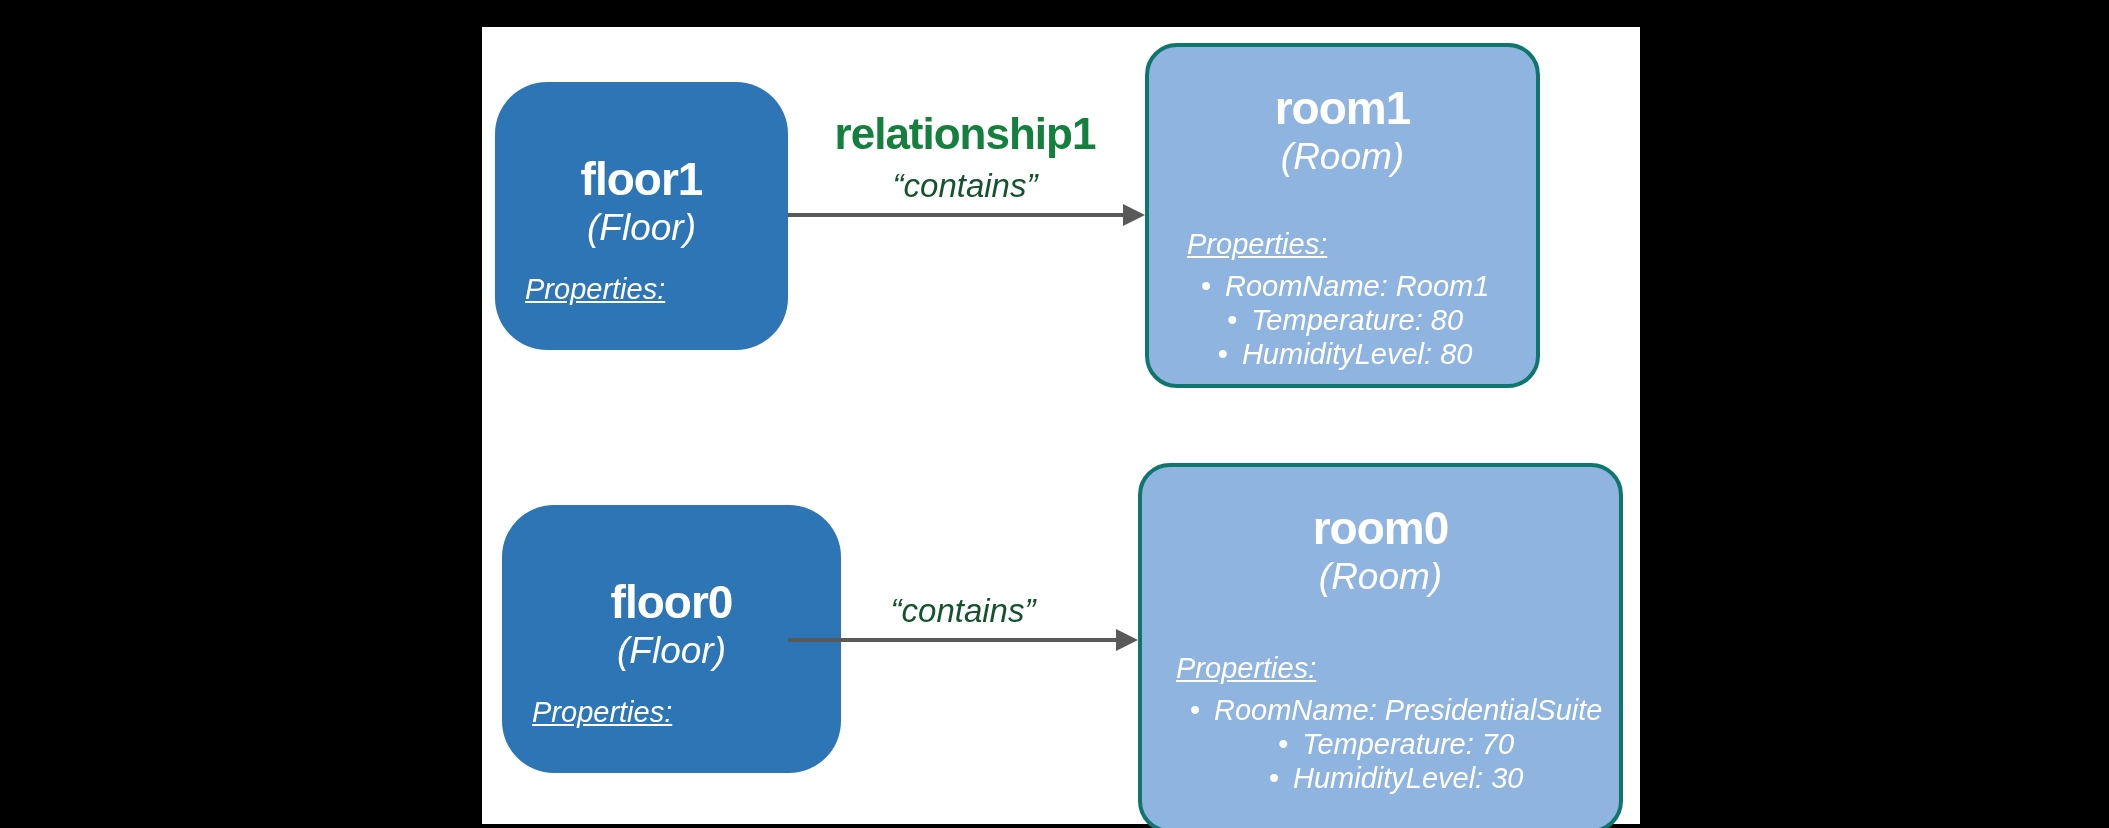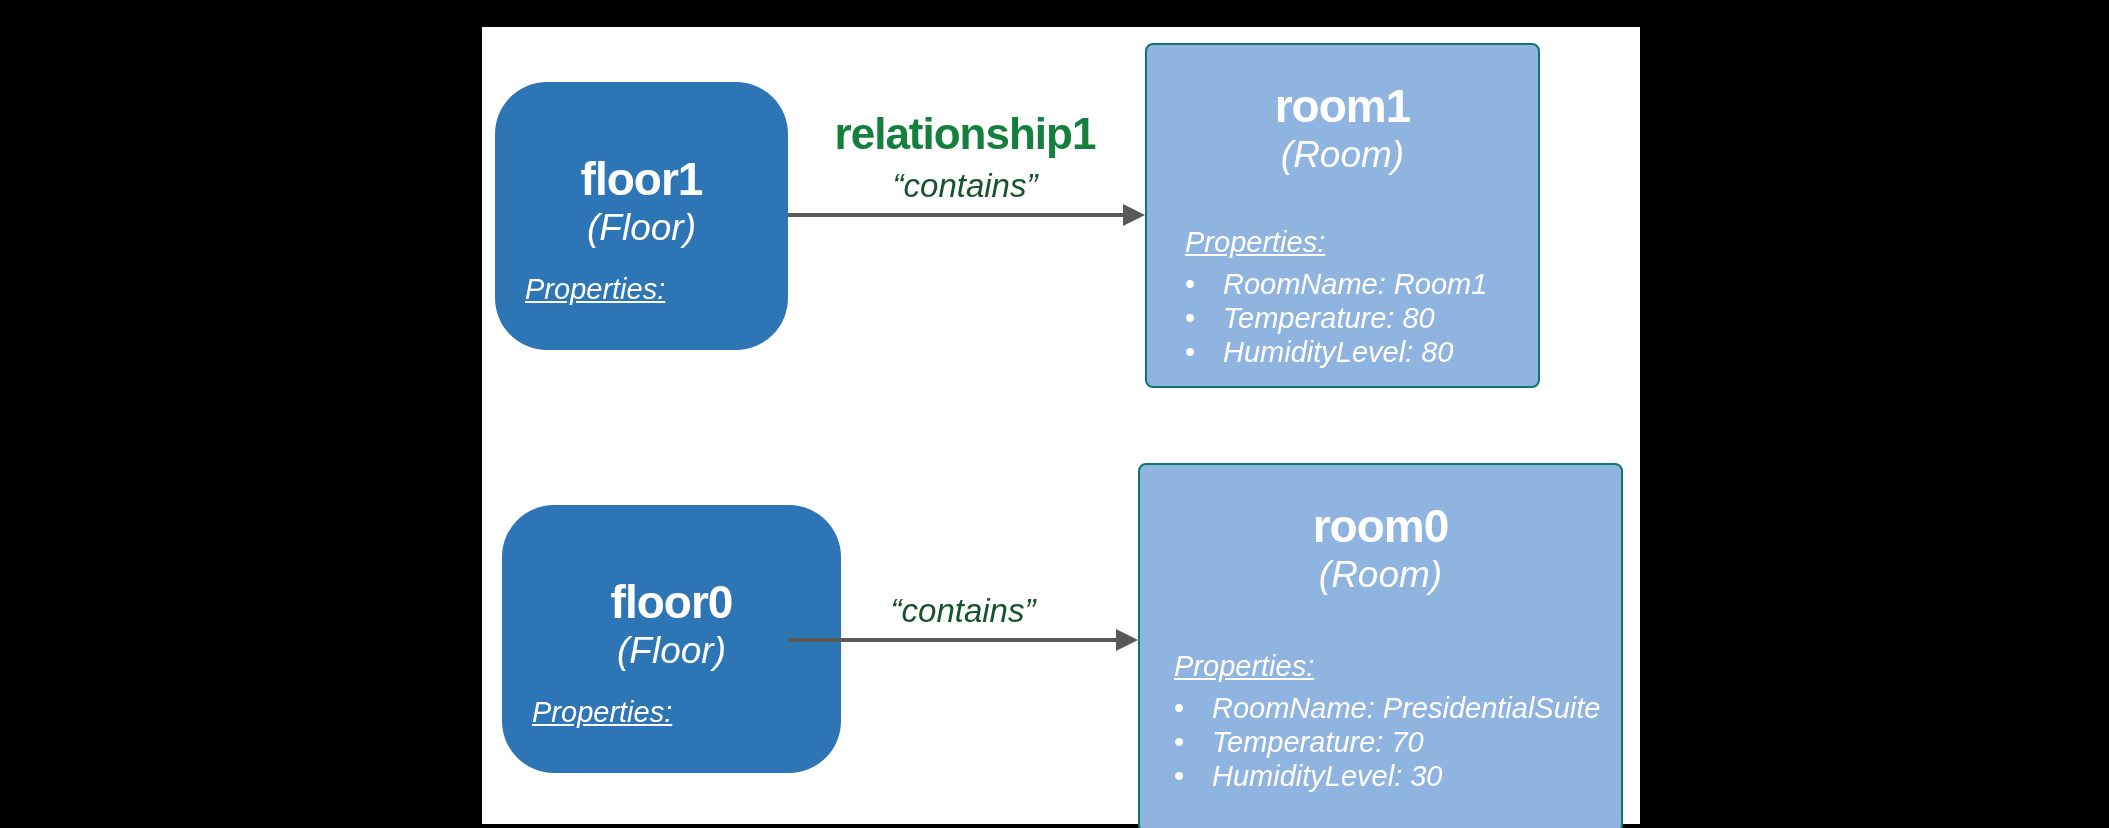--- a/index.html
+++ b/index.html
@@ -31,22 +31,22 @@
     box-sizing: border-box;
     color: #ffffff;
     text-align: center;
   }
   .node-dark {
     background: #2e75b5;
     border-radius: 52px;
   }
   .node-light {
     background: #8fb4e0;
-    border: 2px solid #0f766e;
-    border-radius: 8px;
+    border: 4px solid #0f766e;
+    border-radius: 32px;
   }
   .node-title {
     font-size: 46px;
     font-weight: 700;
     letter-spacing: -1px;
     line-height: 1.12;
   }
   .node-dark .node-title { padding-top: 72px; }
   .node-light .node-title { padding-top: 36px; }
   .node-type {
@@ -61,20 +61,21 @@
     font-size: 29px;
     line-height: 34px;
   }
   .floor-props { left: 30px; top: 190px; }
   .room-props  { left: 38px; top: 180px; }
   .props-label { margin-bottom: 8px; text-decoration: underline; }
   .props-list {
     margin: 0;
     padding: 0;
     list-style: none;
+    text-align: center;
   }
   .props-list li { white-space: nowrap; }
   .props-list li::before {
     content: "\2022";
     display: inline-block;
     width: 38px;
     font-style: normal;
   }
   
   .rel-name {

